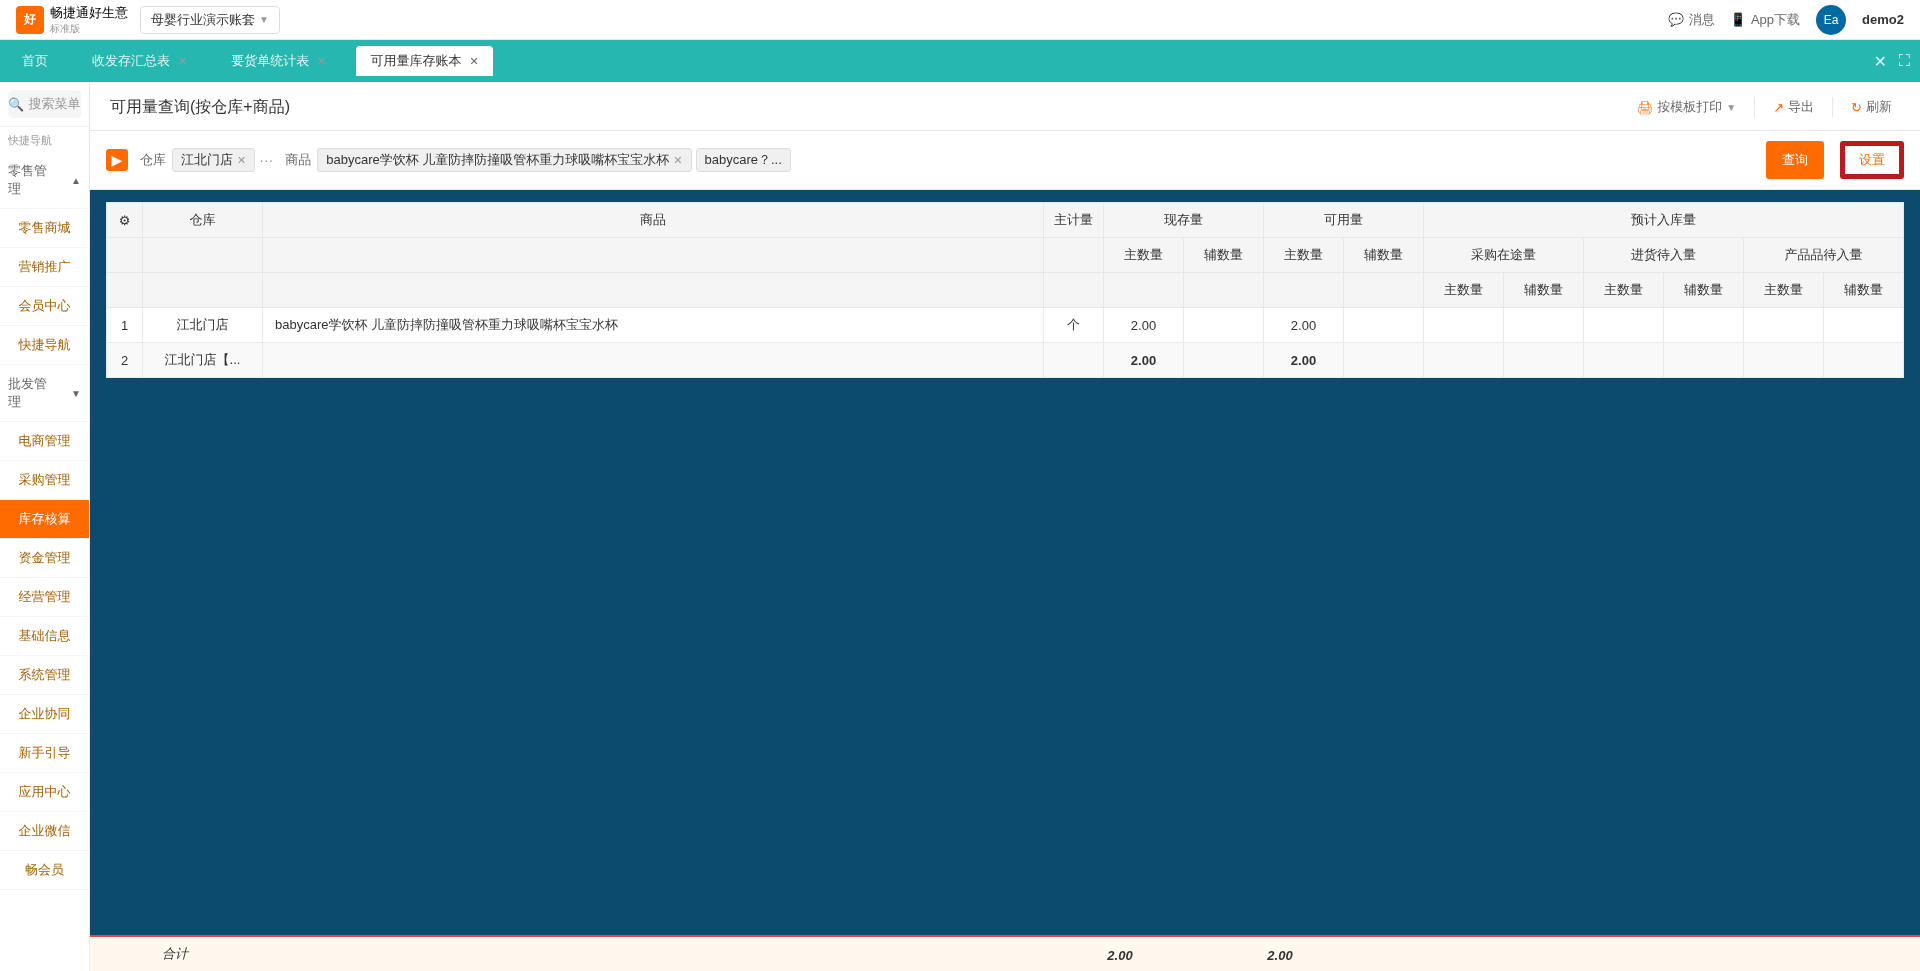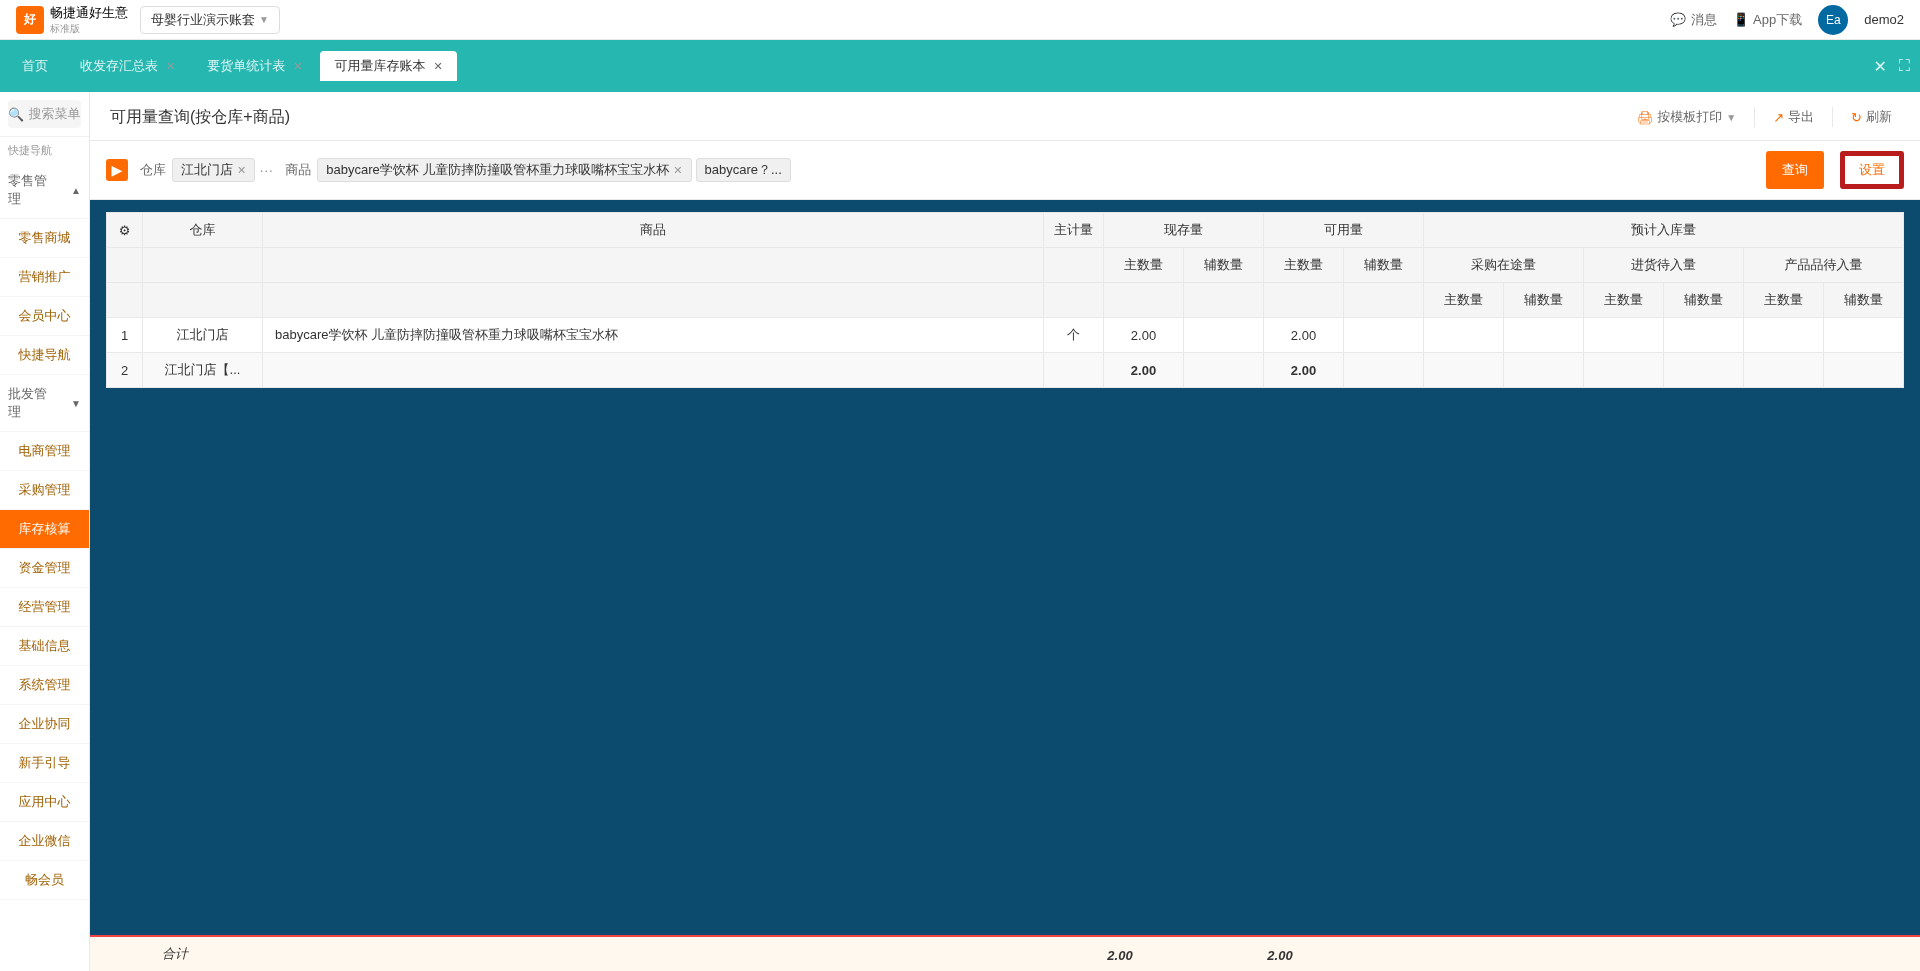--- a/index.html
+++ b/index.html
@@ -17,30 +17,30 @@
     }
     .top-bar-left { display: flex; align-items: center; gap: 12px; }
     .logo { display: flex; align-items: center; gap: 6px; }
     .logo-icon { width: 28px; height: 28px; background: #ff6b00; border-radius: 4px; display: flex; align-items: center; justify-content: center; color: white; font-size: 12px; font-weight: bold; }
     .logo-sub { font-size: 10px; color: #999; }
     .selector { display: flex; align-items: center; gap: 4px; padding: 4px 10px; border: 1px solid #ddd; border-radius: 4px; cursor: pointer; color: #333; font-size: 12px; min-width: 140px; }
     .selector .arrow { color: #999; font-size: 10px; margin-left: auto; }
     .top-bar-right { display: flex; align-items: center; gap: 16px; }
     .top-btn { display: flex; align-items: center; gap: 4px; color: #666; font-size: 12px; cursor: pointer; }
     .avatar { width: 30px; height: 30px; border-radius: 50%; background: #0369a1; display: flex; align-items: center; justify-content: center; color: white; font-size: 12px; overflow: hidden; }
-    .user-name { color: #333; font-size: 13px; }
+    .user-name { color: #333; font-size: 13px; font-weight: bold; }
 
     
     .tab-bar {
       background: #26b8b0;
-      height: 52px;
+      height: 42px;
       display: flex;
       align-items: center;
       padding: 0 8px;
-      gap: 4px;
+      gap: 16px;
     }
     .tab {
       height: 30px;
       padding: 0 14px;
       border-radius: 4px 4px 0 0;
       display: flex;
       align-items: center;
       gap: 6px;
       cursor: pointer;
       font-size: 13px;

